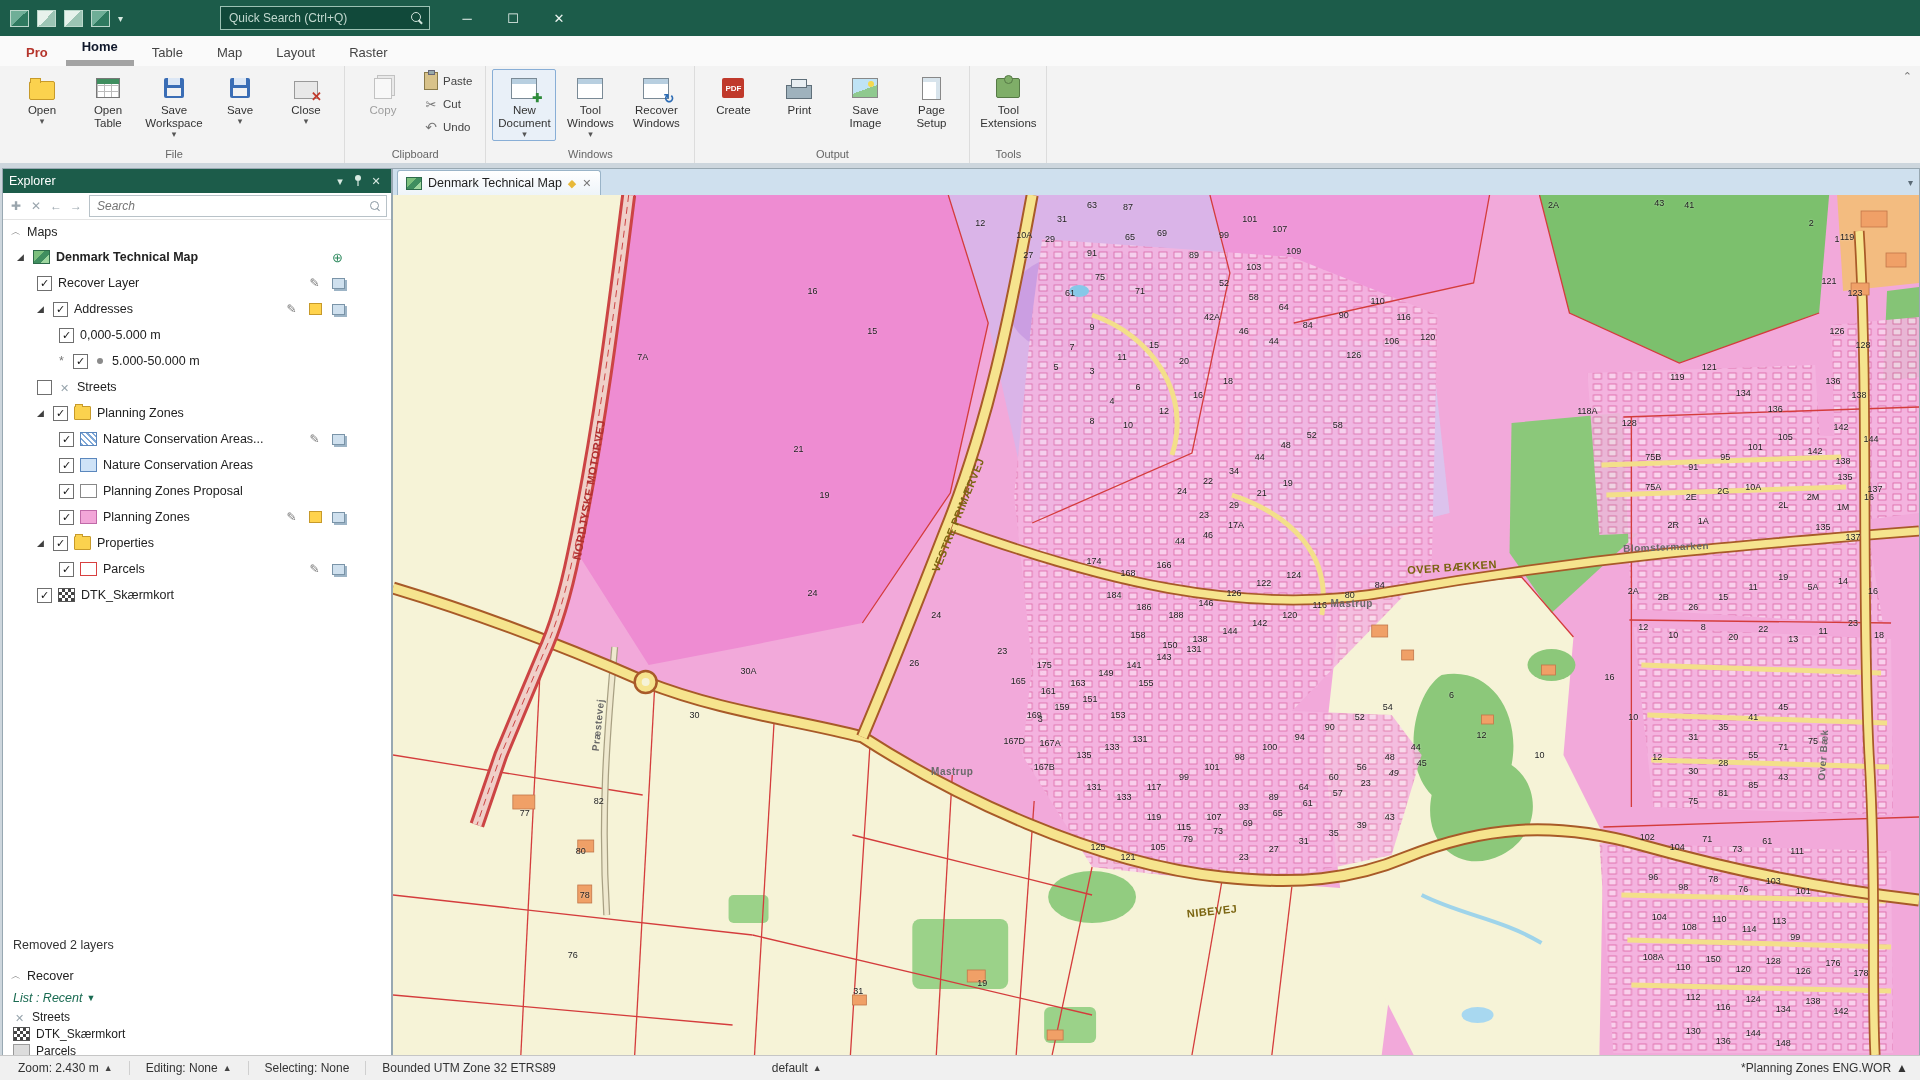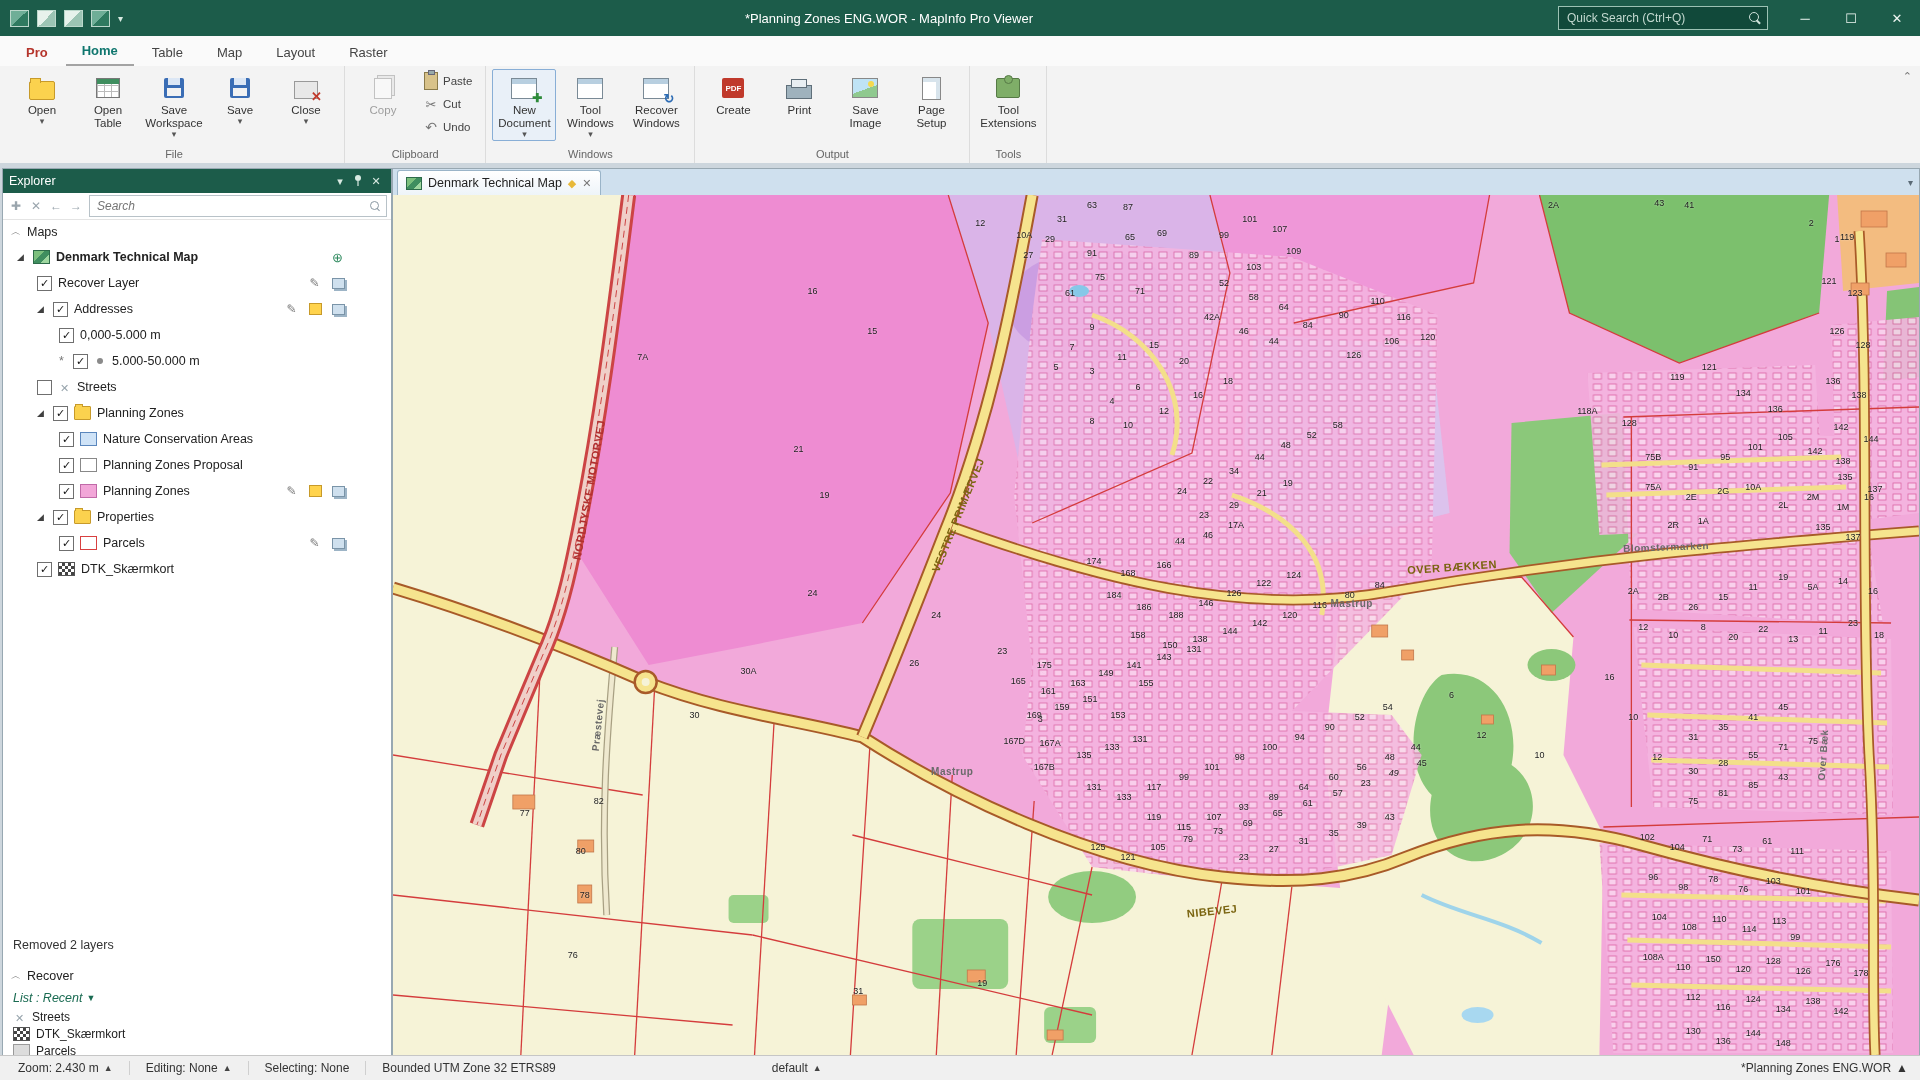--- a/index.html
+++ b/index.html
@@ -22,21 +22,21 @@
   .mag::before{content:"";position:absolute;width:8px;height:8px;border:1.6px solid #cfe2da;border-radius:50%;left:0;top:0;}
   .mag::after{content:"";position:absolute;width:5px;height:1.6px;background:#cfe2da;transform:rotate(45deg);left:7px;top:9px;}
   .winbtns{display:flex;height:36px;}
   .winbtn{width:46px;display:flex;align-items:center;justify-content:center;font-size:13px;color:#eef6f2;cursor:default;}
 
   
   .tabrow{position:absolute;top:36px;left:0;right:0;height:30px;background:#fafafa;border-bottom:1px solid #e4e4e4;
           display:flex;align-items:flex-end;padding-left:10px;gap:2px;}
   .rtab{padding:5px 16px 6px;font-size:13px;color:#444;}
   .rtab.pro{color:#b5352c;font-weight:bold;}
-  .rtab.active{color:#0f766e;font-weight:bold;border-bottom:2px solid #a3a3a3;}
+  .rtab.active{color:#0f172a;font-weight:bold;border-bottom:6px solid #a3a3a3;}
 
   
   .ribbon{position:absolute;top:66px;left:0;right:0;height:97px;background:#f3f3f3;border-bottom:1px solid #d0d0d0;
           display:flex;align-items:stretch;padding-left:4px;}
   .rgroup{display:flex;flex-direction:column;border-right:1px solid #dcdcdc;padding:3px 6px 0;}
   .rbtns{flex:1;display:flex;align-items:flex-start;gap:2px;}
   .rgl{height:18px;text-align:center;font-size:11px;color:#666;line-height:18px;}
   .rbtn{display:flex;flex-direction:column;align-items:center;justify-content:flex-start;
         width:58px;padding:4px 2px 2px;border:1px solid transparent;border-radius:2px;}
   .rbtn.sel{background:#e9f0f8;border-color:#88aed6;}
@@ -158,21 +158,20 @@
 <body>
 
 <div class="titlebar">
   <div class="qat">
     <span class="qat-ic dark"></span>
     <span class="qat-ic"></span>
     <span class="qat-ic"></span>
     <span class="qat-ic dark"></span>
     <span class="qat-caret">▾</span>
   </div>
-  <div class="tb-title">*Planning Zones ENG.WOR - MapInfo Pro Viewer</div>
   <div class="qsearch">
     <input placeholder="Quick Search (Ctrl+Q)" style="">
     <span class="mag"></span>
   </div>
   <div class="winbtns">
     <div class="winbtn">─</div>
     <div class="winbtn">☐</div>
     <div class="winbtn">✕</div>
   </div>
 </div>
@@ -398,20 +397,29 @@
           <div class="tree-row" style="padding-left: 34px;">
             <span class="cb"></span>
             <span class="ic ic-xgray"></span>
             <span class="lbl">Streets</span>
           </div>
           <div class="tree-row" style="padding-left: 34px;">
             <span class="tri">◢</span>
             <span class="cb on"></span>
             <span class="ic ic-folder"></span>
             <span class="lbl">Planning Zones</span>
+          </div>
+          <div class="tree-row" style="padding-left: 56px;">
+            <span class="cb on"></span>
+            <span class="ic ic-hatch"></span>
+            <span class="lbl">Nature Conservation Areas...</span>
+            <span class="trail">
+              <span class="tic tic-pencil"></span>
+              <span class="tic tic-stack"></span>
+            </span>
           </div>
           <div class="tree-row" style="padding-left: 56px;">
             <span class="cb on"></span>
             <span class="ic ic-bluepoly"></span>
             <span class="lbl">Nature Conservation Areas</span>
           </div>
           <div class="tree-row" style="padding-left: 56px;">
             <span class="cb on"></span>
             <span class="ic ic-whitepoly"></span>
             <span class="lbl">Planning Zones Proposal</span>

